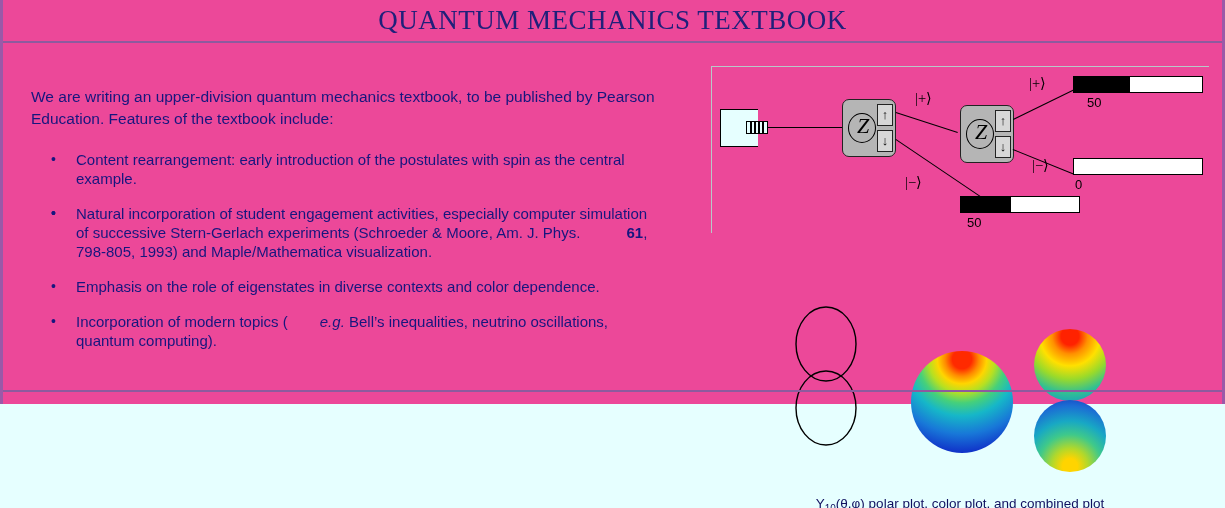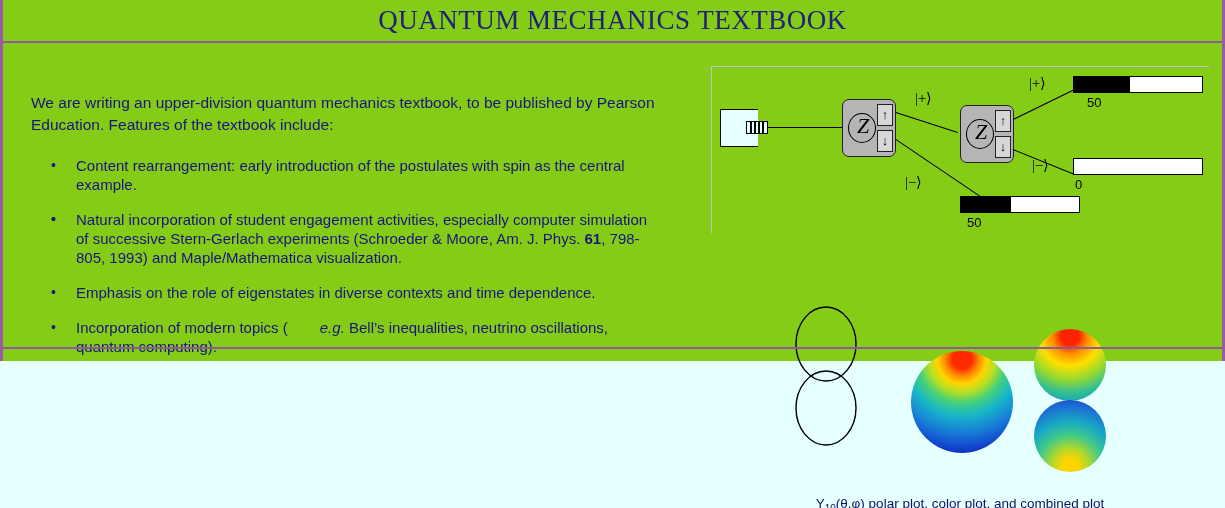--- a/index.html
+++ b/index.html
@@ -11,22 +11,22 @@
     height: 508px;
     background: #e6ffff;
     font-family: "Liberation Sans", sans-serif;
     overflow: hidden;
     position: relative;
   }
   .slide {
     position: absolute;
     left: 0; top: 0;
     width: 1225px;
-    height: 361px;
-    background: #84cc16;
+    height: 404px;
+    background: #ec4899;
     border-left: 3px solid #9b59a8;
     border-right: 3px solid #9b59a8;
     box-sizing: border-box;
   }
   .title-bar {
     position: absolute;
     left: 0; top: 0;
     width: 1219px;
     height: 43px;
     border-bottom: 2px solid #8e5a9e;
@@ -48,21 +48,21 @@
     width: 1219px;
     height: 14px;
     border-top: 2px solid #8e5a9e;
     box-sizing: border-box;
   }
 
   
   .left-col {
     position: absolute;
     left: 28px;
-    top: 92px;
+    top: 86px;
     width: 630px;
     color: #16167e;
   }
   .intro {
     font-size: 15.5px;
     line-height: 22px;
     color: #16167e;
     margin: 0 0 20px 0;
   }
   .bullets {
@@ -77,21 +77,21 @@
     font-size: 15px;
     line-height: 19px;
     color: #16167e;
   }
   .bullets li .dot {
     position: absolute;
     left: 20px;
     top: 0;
     font-size: 14px;
   }
-  .bullets li b { font-weight: bold; }
+  .bullets li b { font-weight: bold; margin-left: 42px; }
   .bullets li i { font-style: italic; margin-left: 32px; }
 
   
   .right-col {
     position: absolute;
     left: 708px;
     top: 66px;
     width: 500px;
     height: 420px;
   }
@@ -302,21 +302,21 @@
       </li>
       <li>
         <span class="dot">•</span>
       </li>
       <li>
         <span class="dot">•</span>
         <span>Natural incorporation of student engagement activities, especially computer simulation of successive Stern-Gerlach experiments (Schroeder &amp; Moore, Am. J. Phys. <b>61</b>, 798-805, 1993) and Maple/Mathematica visualization.</span>
       </li>
       <li>
         <span class="dot">•</span>
-        <span>Emphasis on the role of eigenstates in diverse contexts and time dependence.</span>
+        <span>Emphasis on the role of eigenstates in diverse contexts and color dependence.</span>
       </li>
       <li>
         <span class="dot">•</span>
         <span>Incorporation of modern topics (<i>e.g.</i> Bell’s inequalities, neutrino oscillations, quantum computing).</span>
       </li>
     </ul>
   </div>
 
   <div class="right-col">
 

